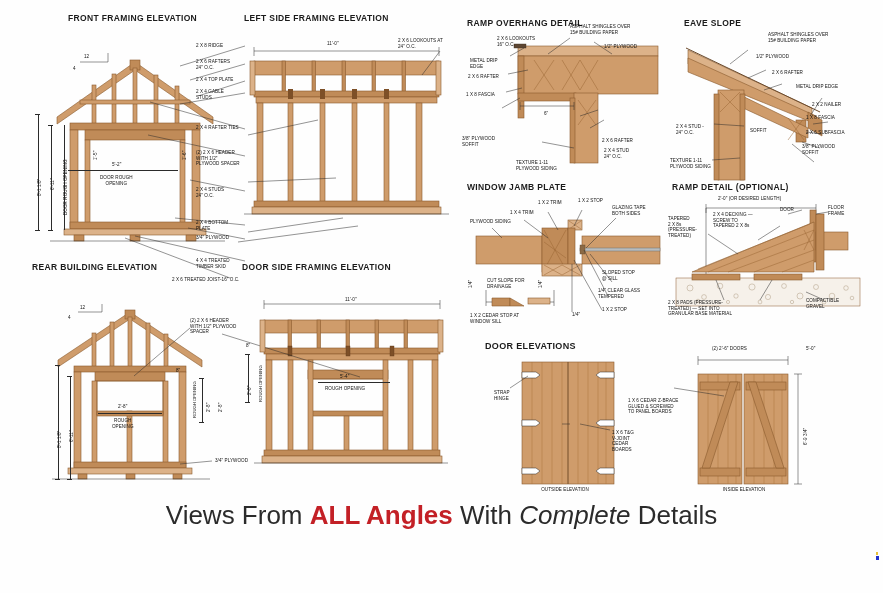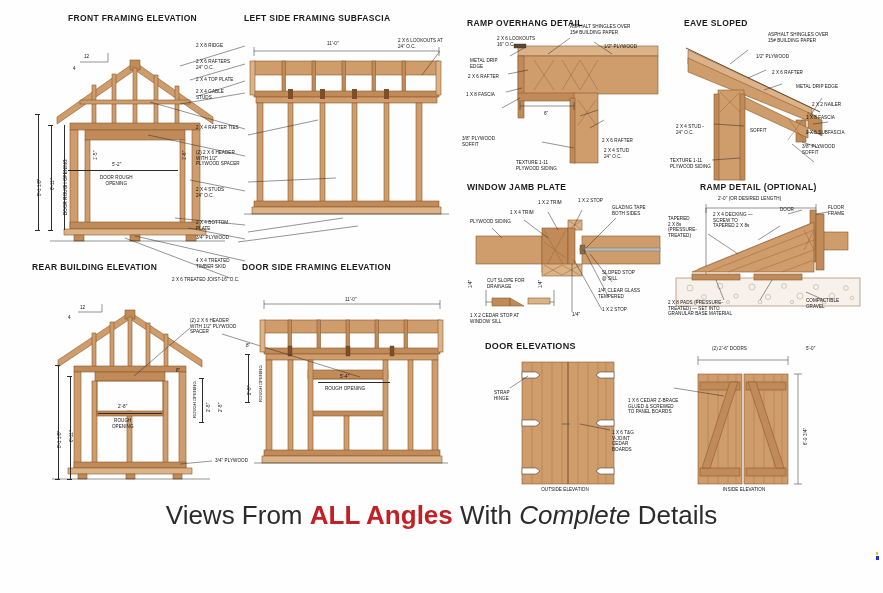--- a/index.html
+++ b/index.html
@@ -143,21 +143,21 @@
   <div class="hln" style="left:68px;top:170px;width:110px;"></div>
   <div class="dim" style="left:112px;top:162px;">5'-2"</div>
   <div class="lbl" style="left:100px;top:175px;text-align:center;">DOOR ROUGH
 OPENING</div>
 
   <div class="dimv" style="left:93px;top:160px;">1'-5"</div>
   <div class="dimv" style="left:182px;top:160px;">1'-6"</div>
 </div>
 
 <div class="pane">
-  <div class="ttl" style="left:244px;top:13px;">LEFT SIDE FRAMING SUBFASCIA</div>
+  <div class="ttl" style="left:244px;top:13px;">LEFT SIDE FRAMING ELEVATION</div>
 
   <svg width="210" height="180" style="left:244px;top:45px;">
 
     <rect x="10" y="16" width="185" height="14" class="woodfill"></rect>
 
     <rect x="38" y="16" width="3.5" height="34" class="woodfill2"></rect>
     <rect x="68" y="16" width="3.5" height="34" class="woodfill2"></rect>
     <rect x="98" y="16" width="3.5" height="34" class="woodfill2"></rect>
     <rect x="128" y="16" width="3.5" height="34" class="woodfill2"></rect>
     <rect x="158" y="16" width="3.5" height="34" class="woodfill2"></rect>
@@ -393,21 +393,21 @@
 SOFFIT</div>
   <div class="lbl" style="left:516px;top:160px;">TEXTURE 1-11
 PLYWOOD SIDING</div>
   <div class="lbl" style="left:602px;top:138px;">2 X 6 RAFTER</div>
   <div class="lbl" style="left:604px;top:148px;">2 X 4 STUD
 24" O.C.</div>
   <div class="dim" style="left:544px;top:111px;">6"</div>
 </div>
 
 <div class="pane">
-  <div class="ttl" style="left:684px;top:18px;">EAVE SLOPED</div>
+  <div class="ttl" style="left:684px;top:18px;">EAVE SLOPE</div>
 
   <svg width="200" height="165" style="left:670px;top:28px;">
 
     <polygon points="18,22 142,80 142,92 18,36" class="woodlite"></polygon>
     <polygon points="18,30 146,88 146,96 18,44" class="woodfill"></polygon>
 
     <line x1="16" y1="20" x2="150" y2="84" stroke="#6b4a2c" stroke-width="1"></line>
 
     <polygon points="138,84 152,92 152,108 138,100" class="woodfill2"></polygon>
     <rect x="126" y="92" width="10" height="22" class="woodfill2"></rect>
@@ -523,21 +523,21 @@
   <div class="lbl" style="left:487px;top:278px;">CUT SLOPE FOR
 DRAINAGE</div>
   <div class="lbl" style="left:470px;top:313px;">1 X 2 CEDAR STOP AT
 WINDOW SILL</div>
   <div class="dimv" style="left:468px;top:288px;">1/4"</div>
   <div class="dimv" style="left:538px;top:288px;">1/4"</div>
   <div class="dim" style="left:572px;top:312px;">1/4"</div>
 </div>
 
 <div class="pane">
-  <div class="ttl" style="left:700px;top:182px;">RAMP DETAIL (OPTIONAL)</div>
+  <div class="ttl" style="left:672px;top:182px;">RAMP DETAIL (OPTIONAL)</div>
 
   <svg width="205" height="125" style="left:668px;top:196px;">
 
     <line x1="38" y1="12" x2="148" y2="12" class="stroke"></line>
     <line x1="38" y1="8" x2="38" y2="17" class="stroke"></line>
     <line x1="148" y1="8" x2="148" y2="17" class="stroke"></line>
     <line x1="38" y1="12" x2="38" y2="80" class="stroke"></line>
 
     <rect x="142" y="14" width="6" height="52" class="woodfill2"></rect>
 

